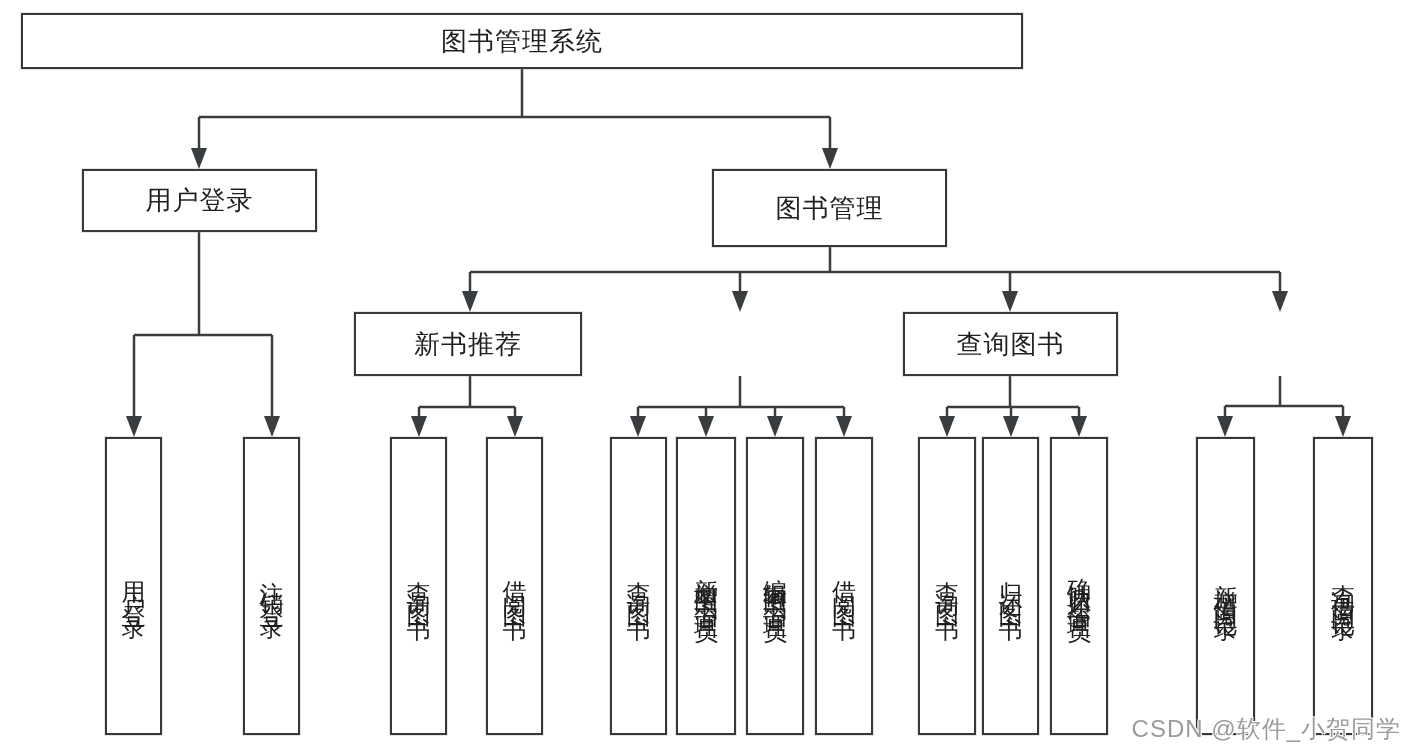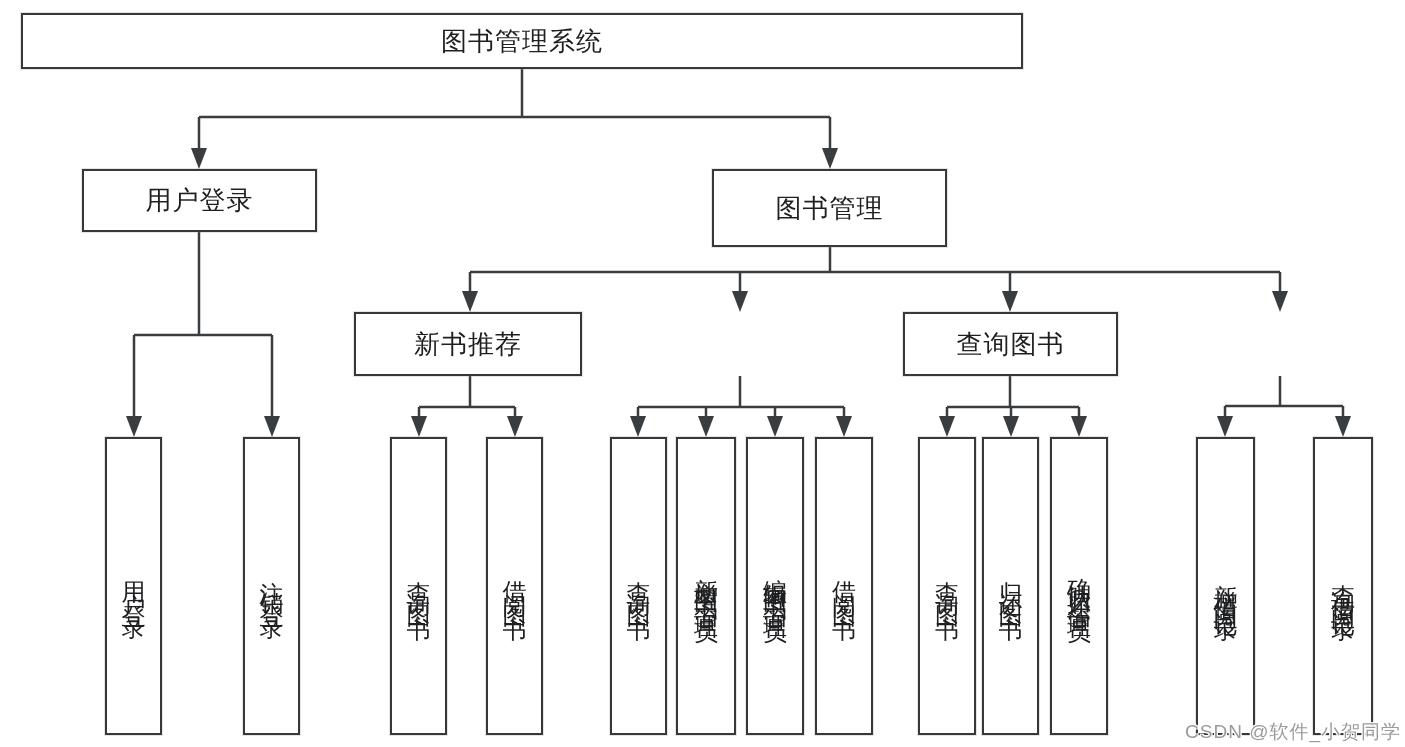--- a/index.html
+++ b/index.html
@@ -41,21 +41,21 @@
     font-size:24px;
     line-height:1;
     letter-spacing:6px;
   }
   .ls4{letter-spacing:12px;}
   .ls6{letter-spacing:7px;}
   .ls9{letter-spacing:6px;}
   .watermark{
     position:absolute;
     right:4px;bottom:2px;
-    font-size:19px;
+    font-size:24px;
     letter-spacing:1px;
     color:var(--watermark);
     text-shadow:1px 1px 0 #ffffff,-1px -1px 0 #ffffff,1px -1px 0 #ffffff,-1px 1px 0 #ffffff;
     z-index:5;
     white-space:nowrap;
     margin-top:45px;
   }
 </style>
 </head>
 <body>

